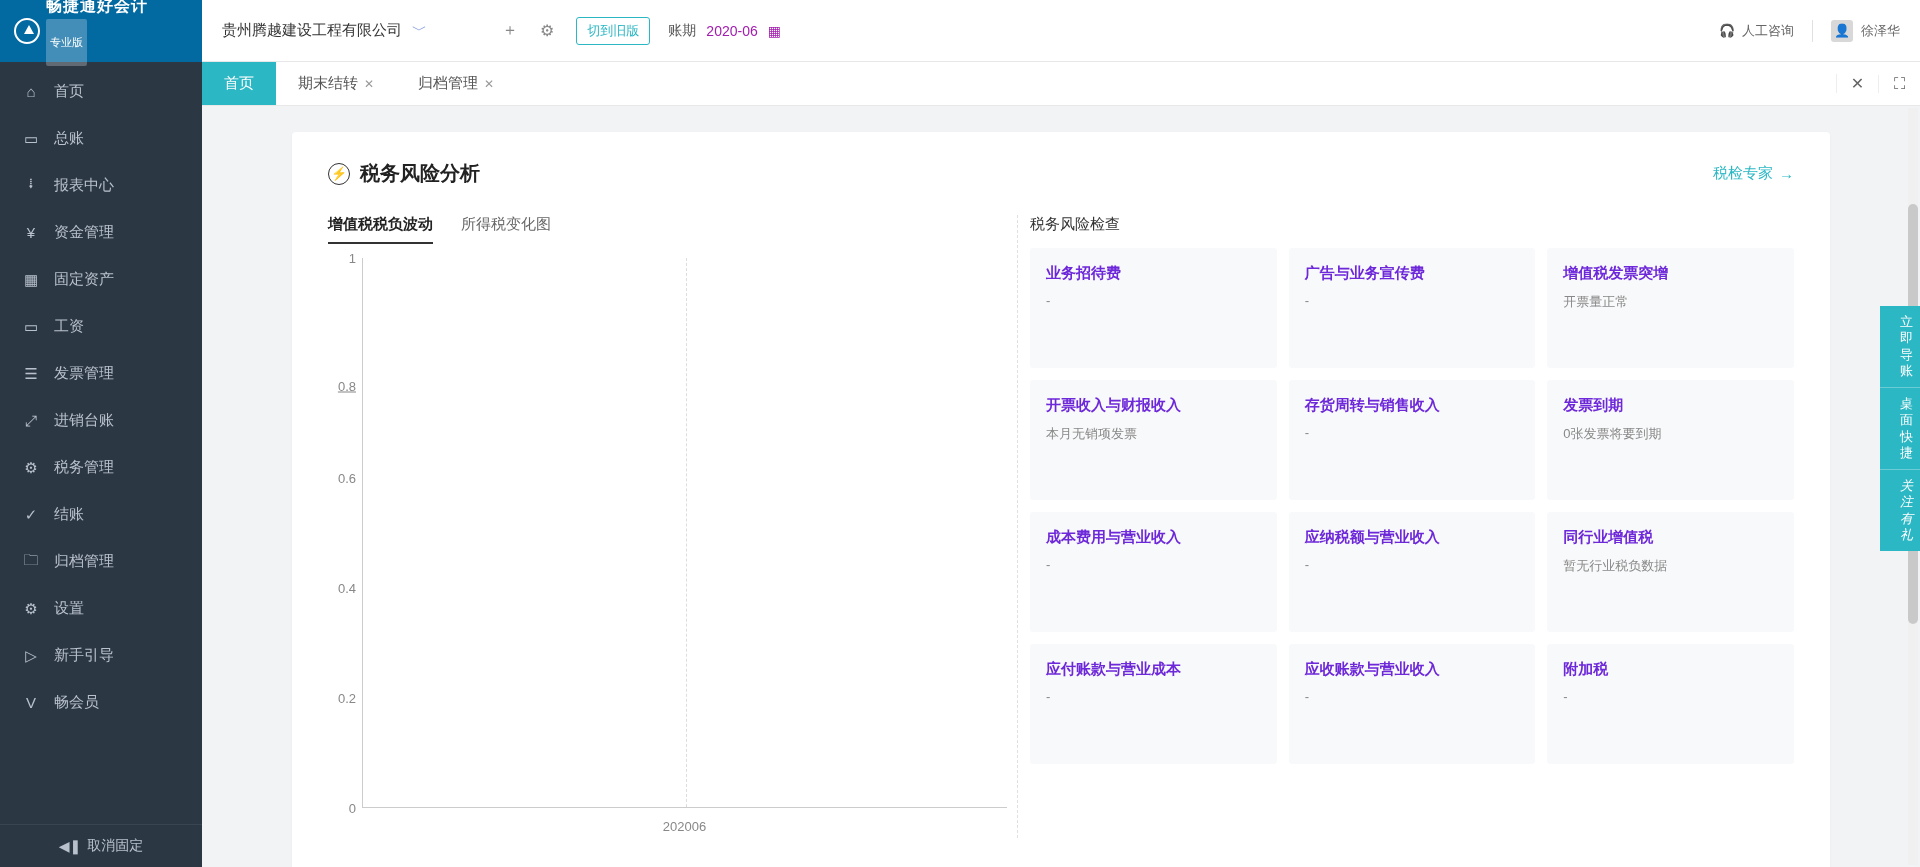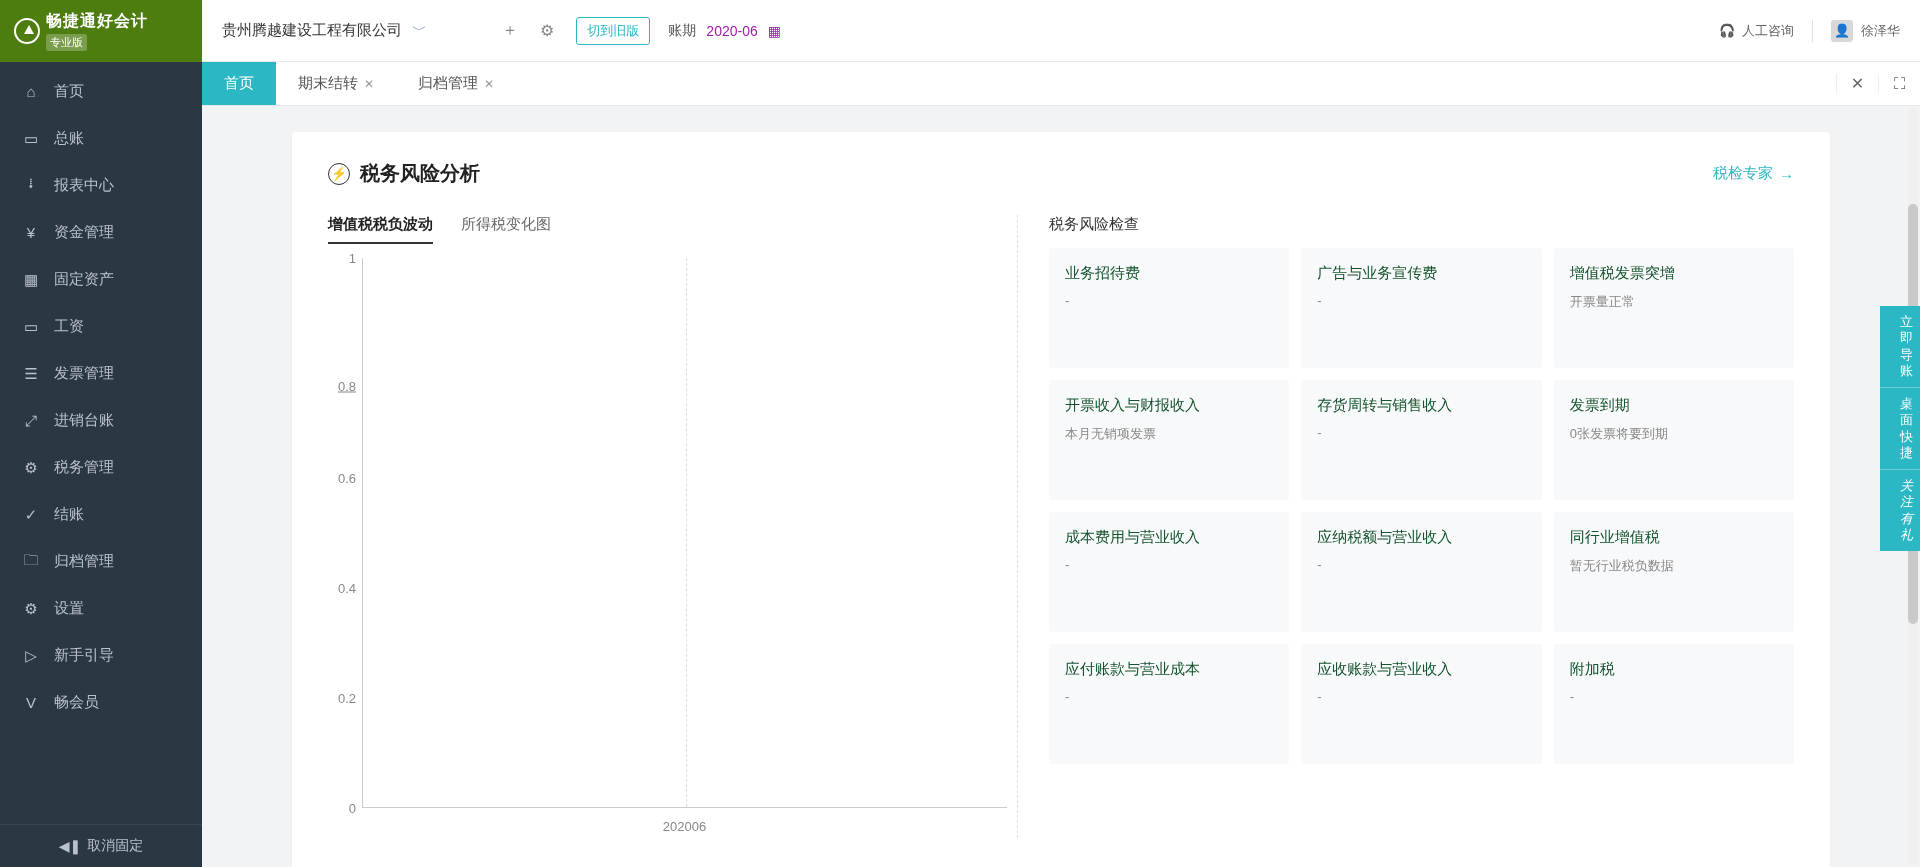--- a/index.html
+++ b/index.html
@@ -1,27 +1,27 @@
 <!DOCTYPE html>
 <html><head>
 <meta charset="utf-8">
 <style>
   * { margin: 0; padding: 0; box-sizing: border-box; }
   body { font-family: "Microsoft YaHei", Arial, sans-serif; font-size: 13px; color: #333; background: #f2f3f5; overflow: hidden; }
   .app { display: flex; height: 867px; width: 1920px; position: relative; }
 
   
   .sidebar { width: 202px; background: #2c3744; color: #b8c1cc; display: flex; flex-direction: column; }
-  .brand { height: 62px; background: #4d7c0f; display: flex; align-items: center; padding: 0 14px; }
+  .brand { height: 62px; background: #0369a1; display: flex; align-items: center; padding: 0 14px; }
   .brand-logo { display: flex; align-items: center; gap: 6px; }
   .brand-icon { width: 26px; height: 26px; border: 2px solid #fff; border-radius: 50%; position: relative; }
   .brand-icon::before { content: ""; position: absolute; top: 5px; left: 8px; width: 0; height: 0; border-left: 5px solid transparent; border-right: 5px solid transparent; border-bottom: 9px solid #fff; }
   .brand-text-wrap { color: #fff; }
   .brand-text { font-size: 16px; font-weight: bold; letter-spacing: 1px; }
-  .brand-sub { font-size: 11px; background: rgba(255,255,255,0.25); padding: 1px 4px; border-radius: 2px; display: inline-block; margin-top: 2px; }
+  .brand-sub { font-size: 11px; background: rgba(255,255,255,0.25); padding: 16px 4px; border-radius: 2px; display: inline-block; margin-top: 2px; }
 
   .side-nav { flex: 1; padding-top: 6px; }
   .side-item { display: flex; align-items: center; gap: 14px; padding: 14px 22px; font-size: 15px; color: #b8c1cc; cursor: pointer; }
   .side-icon { width: 18px; height: 18px; display: inline-flex; align-items: center; justify-content: center; }
   .side-unpin { border-top: 1px solid #3a4552; padding: 12px 20px; display: flex; align-items: center; justify-content: center; gap: 6px; font-size: 14px; cursor: pointer; }
 
   
   .main { flex: 1; display: flex; flex-direction: column; background: #f2f3f5; position: relative; }
 
   
@@ -49,39 +49,39 @@
 
   
   .content { flex: 1; overflow: auto; padding: 26px 90px; position: relative; }
   .panel { background: #fff; border-radius: 4px; padding: 28px 36px 40px; box-shadow: 0 1px 3px rgba(0,0,0,0.04); }
   .panel-head { display: flex; align-items: center; justify-content: space-between; margin-bottom: 28px; }
   .panel-title-wrap { display: flex; align-items: center; gap: 10px; }
   .bolt-icon { width: 22px; height: 22px; border: 1.5px solid #333; border-radius: 50%; display: inline-flex; align-items: center; justify-content: center; font-size: 13px; color:#333; }
   .panel-title { font-size: 20px; font-weight: 600; color: #222; }
   .expert-link { color: #2bb7c4; font-size: 15px; display: flex; align-items: center; gap: 6px; cursor: pointer; }
 
-  .panel-body { display: flex; gap: 31px; }
+  .panel-body { display: flex; gap: 12px; }
   .chart-area { flex: 0 0 690px; border-right: 1px dashed #e0e0e0; padding-right: 10px; }
   .risk-area { flex: 1; }
 
   .sub-tabs { display: flex; gap: 28px; font-size: 15px; color: #666; margin-bottom: 14px; }
   .sub-tab { padding-bottom: 8px; cursor: pointer; }
   .sub-tab.active { color: #222; font-weight: 600; border-bottom: 2px solid #333; }
 
   .chart { position: relative; height: 580px; padding-left: 34px; }
   .y-axis { position: absolute; left: 0; top: 0; bottom: 30px; width: 34px; }
   .y-tick { position: absolute; right: 6px; font-size: 13px; color: #888; transform: translateY(-50%); }
   .plot { position: absolute; left: 34px; right: 0; top: 0; bottom: 30px; border-left: 1px solid #ccc; border-bottom: 1px solid #ccc; }
   .v-dash { position: absolute; top: 0; bottom: 0; border-left: 1px dashed #ddd; }
   .x-label { position: absolute; bottom: 4px; transform: translateX(-50%); font-size: 13px; color: #888; }
 
   .risk-title { font-size: 15px; color: #333; margin-bottom: 14px; }
   .risk-grid { display: grid; grid-template-columns: repeat(3, 1fr); gap: 12px; }
   .risk-card { background: #f8f9fa; border-radius: 3px; padding: 16px 16px; height: 120px; }
-  .risk-card h4 { font-size: 15px; font-weight: 400; color: #14532d; margin-bottom: 10px; }
+  .risk-card h4 { font-size: 15px; font-weight: 700; color: #6d28d9; margin-bottom: 10px; }
   .risk-card p { font-size: 13px; color: #888; }
 
   
   .float-tabs { position: absolute; right: 0; top: 306px; display: flex; flex-direction: column; z-index: 50; }
   .float-tab { width: 30px; background: #2bb7c4; color: #fff; font-size: 13px; padding: 8px 20px; text-align: center; cursor: pointer; border-bottom: 1px solid rgba(255,255,255,0.3); line-height: 1.25; }
   .float-tab:last-child { border-bottom: none; font-style: italic; }
 
   
   .scroll-track { position: absolute; right: 2px; top: 108px; bottom: 2px; width: 10px; background: #f0f0f0; }
   .scroll-thumb { position: absolute; left: 0; right: 0; top: 96px; height: 420px; background: #c9c9c9; border-radius: 5px; }

